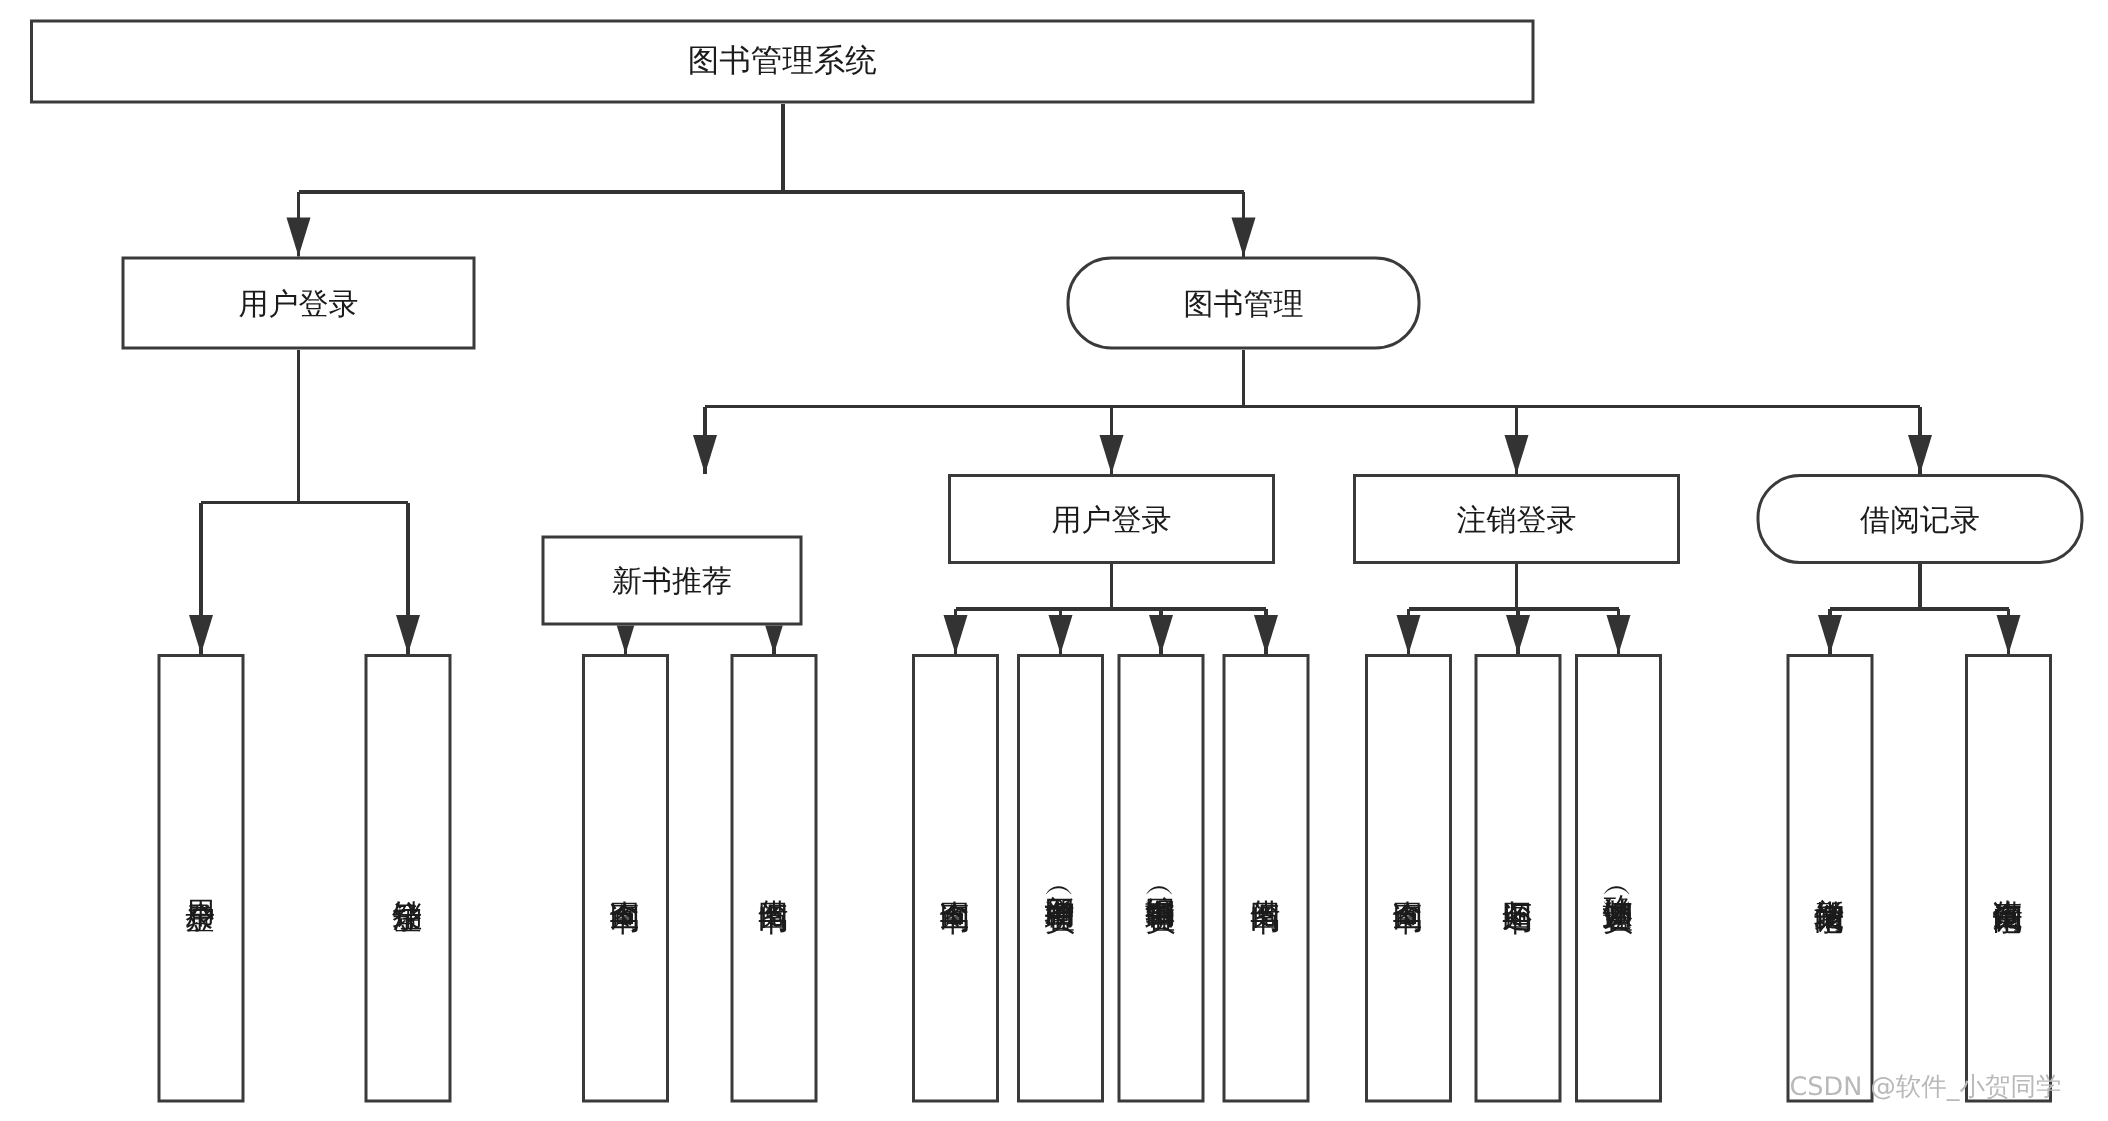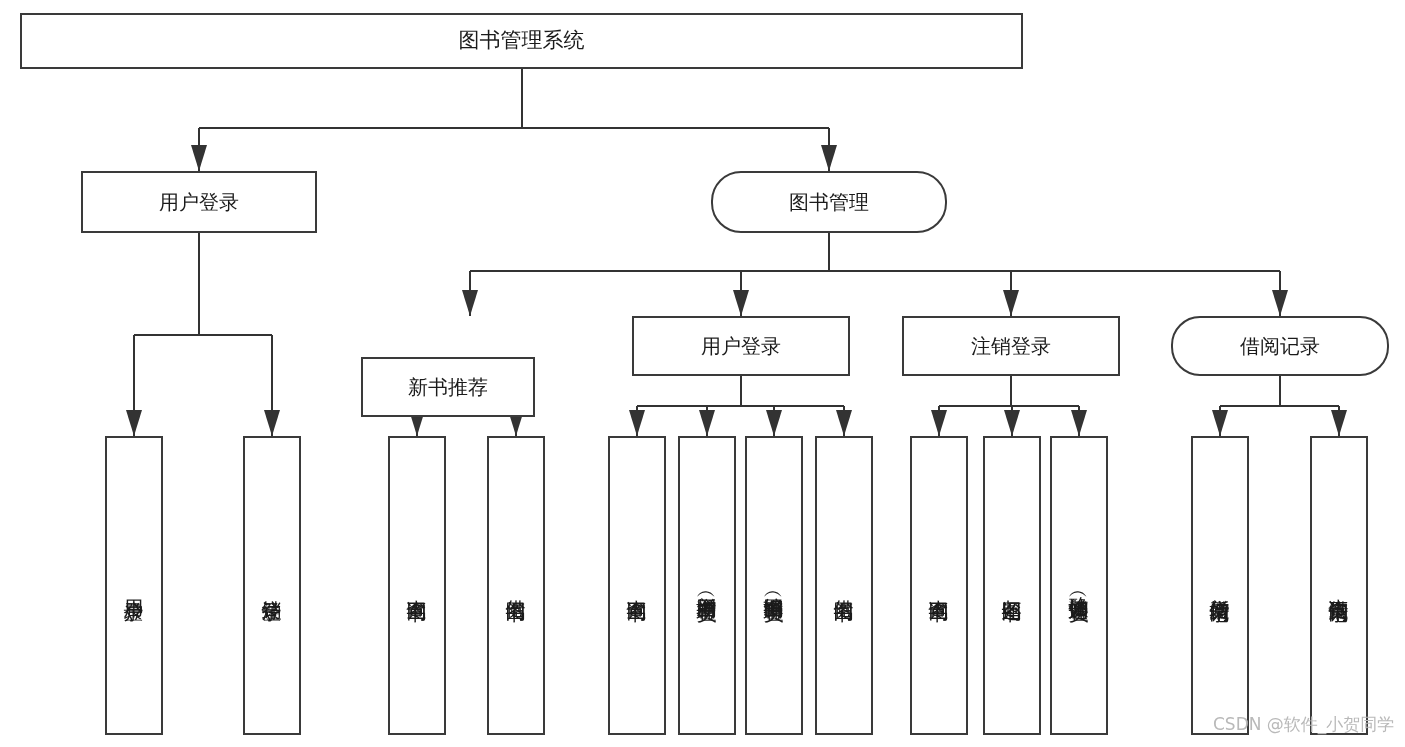--- a/index.html
+++ b/index.html
@@ -62,21 +62,20 @@
     letter-spacing: 1px;
     max-height: 280px;
   }
   .watermark {
     position: absolute;
     color: #b9b9b9;
     font-size: 17px;
     font-family: "DejaVu Sans", "Liberation Sans", sans-serif;
     white-space: nowrap;
     user-select: none;
-    padding-left: 20px;
   }
 </style>
 </head>
 <body>
 
 <div id="diagram-root">
   <svg class="diagram-canvas" viewBox="0 0 1405 747" preserveAspectRatio="none" aria-hidden="true">
     <g id="connector-group">
         <line x1="522" y1="69" x2="522" y2="128" stroke="#333333" stroke-width="2.4" shape-rendering="crispEdges"></line>
         <line x1="199" y1="128" x2="829" y2="128" stroke="#333333" stroke-width="2.4" shape-rendering="crispEdges"></line>

